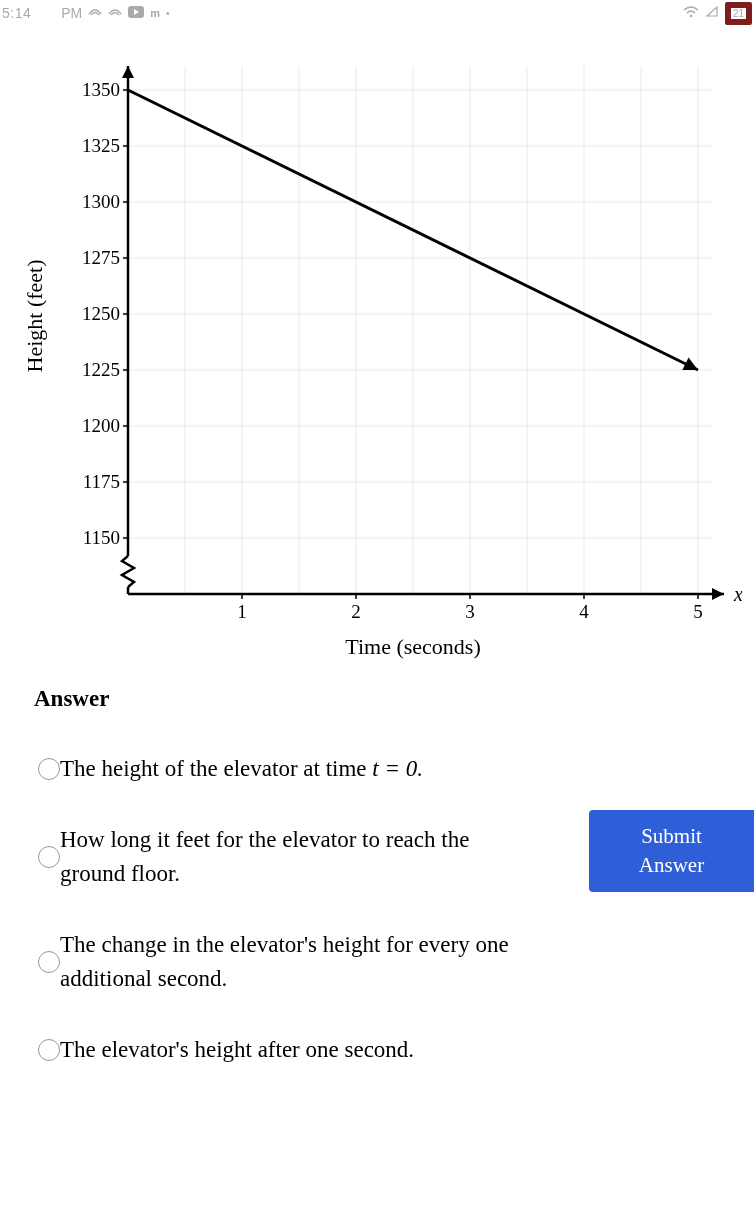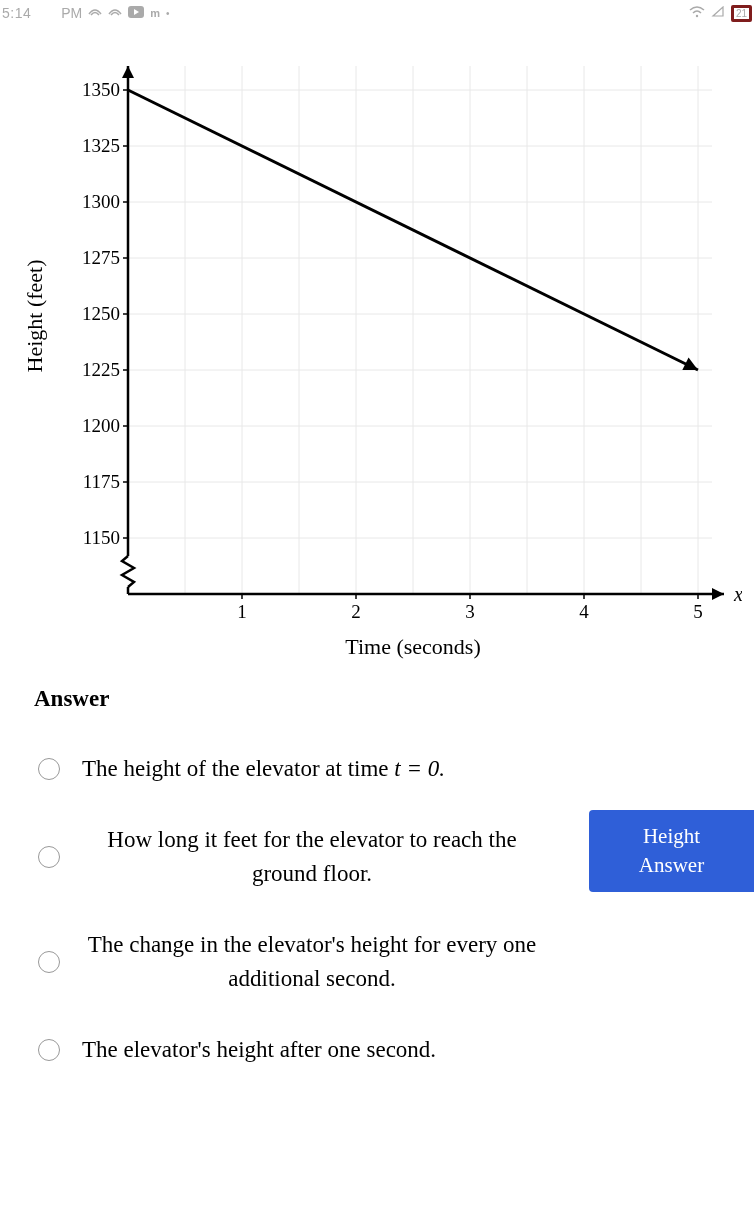--- a/index.html
+++ b/index.html
@@ -43,22 +43,20 @@
     }
     .options {
       display: flex;
       flex-direction: column;
       gap: 36px;
       padding-left: 4px;
     }
     .option-row {
       display: flex;
       align-items: center;
-      gap: 22px;
-      text-align: center;
     }
     .radio {
       width: 22px;
       height: 22px;
       border: 1.5px solid #999;
       border-radius: 50%;
       flex-shrink: 0;
       background: #fff;
       cursor: pointer;
     }
@@ -123,21 +121,21 @@
           <path d="M1 4 Q8 -2 15 4" stroke="#aaa" stroke-width="1.5" fill="none"></path>
           <path d="M4 7 Q8 3 12 7" stroke="#aaa" stroke-width="1.5" fill="none"></path>
           <circle cx="8" cy="10" r="1.2" fill="#aaa"></circle>
         </svg>
     </span>
     <span>
       <svg width="14" height="12" viewBox="0 0 14 12">
           <path d="M2 10 L12 10 L12 1 Z" fill="none" stroke="#aaa" stroke-width="1.2"></path>
         </svg>
     </span>
-    <span style="border:3px solid #7f1d1d;border-radius:2px;padding:0 2px;font-size:10px;">21</span>
+    <span style="border:6px solid #7f1d1d;border-radius:2px;padding:0 2px;font-size:10px;">21</span>
   </div>
 </div>
 
 <div class="chart-container">
   <svg width="730" height="640" viewBox="0 0 730 640">
 
     <g stroke="#e8e8e8" stroke-width="1">
       <line x1="173" y1="40" x2="173" y2="568"></line>
       <line x1="230" y1="40" x2="230" y2="568"></line>
       <line x1="287" y1="40" x2="287" y2="568"></line>
@@ -244,15 +242,15 @@
       <div class="option-text">The change in the elevator's height for every one additional second.</div>
     </div>
     <div class="option-row">
       <div class="radio"></div>
       <div class="option-text">The elevator's height after one second.</div>
     </div>
   </div>
 </div>
 
 <div class="submit-btn">
-  <span>Height</span>
+  <span>Submit</span>
   <span>Answer</span>
 </div>
 
 </body></html>

